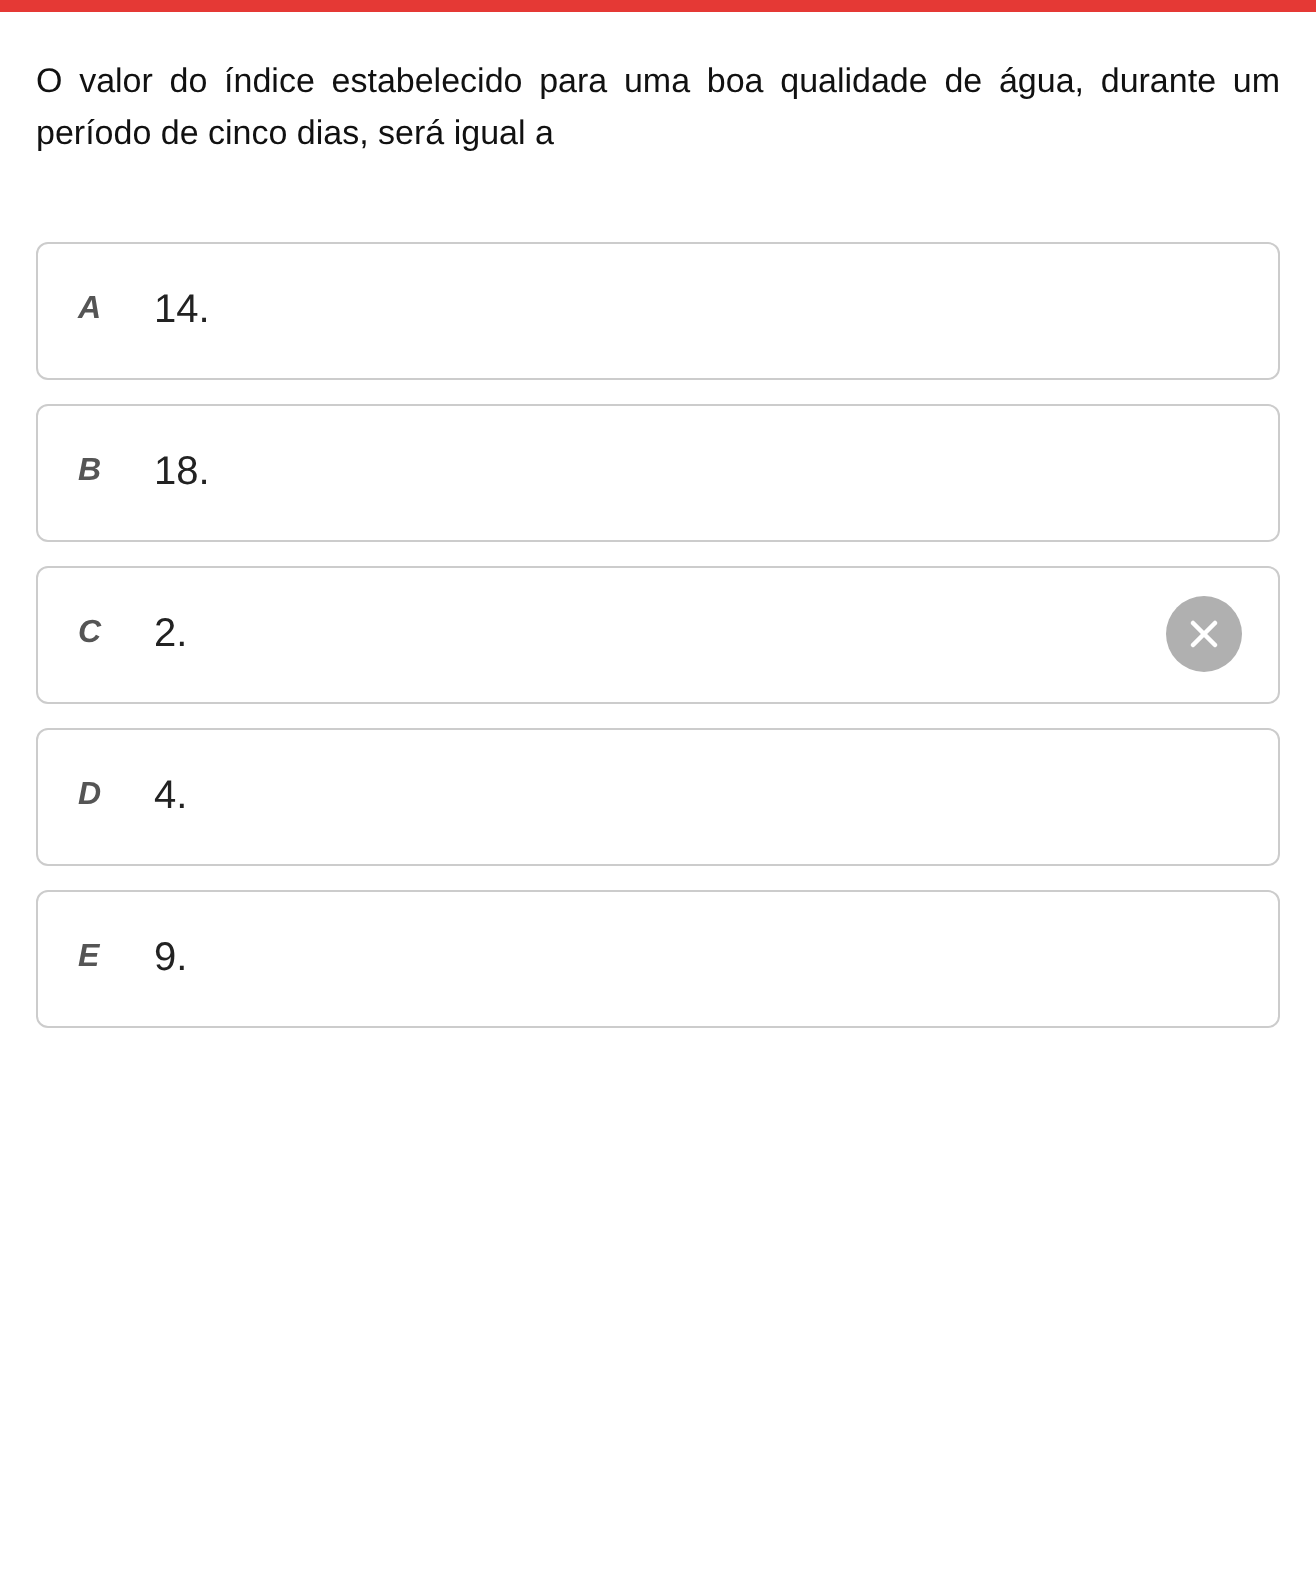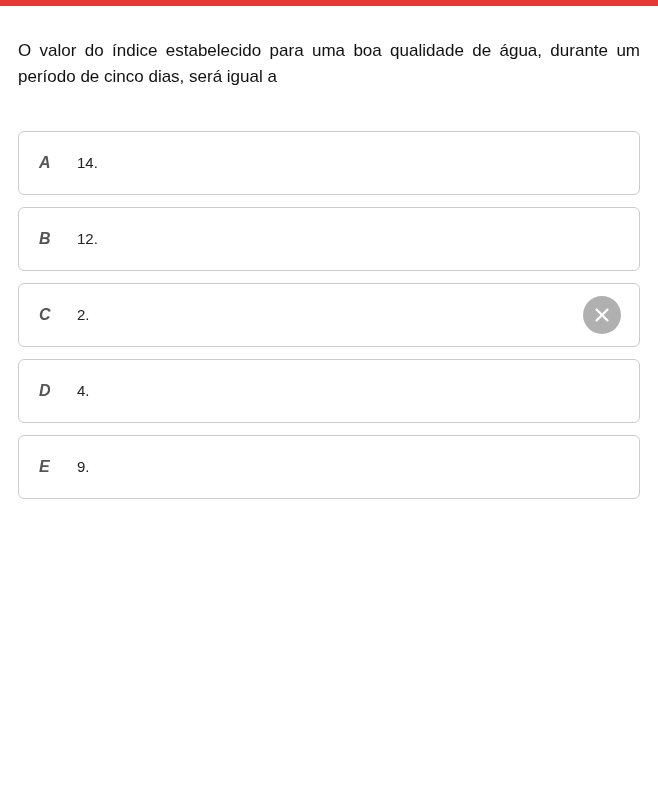--- a/index.html
+++ b/index.html
@@ -17,21 +17,21 @@
       overflow-x: hidden;
     }
 
     .top-bar {
       height: 6px;
       background: #e53935;
       width: 100%;
     }
 
     .question-text {
-      padding: 32px 18px 10px 18px;
+      padding: 22px 18px 10px 18px;
       font-size: 17px;
       line-height: 1.55;
       color: #111111;
       text-align: justify;
     }
 
     .options-container {
       padding: 10px 18px 10px 18px;
       display: flex;
       flex-direction: column;
@@ -54,21 +54,21 @@
     .option-letter {
       font-size: 16px;
       font-weight: 600;
       color: #555555;
       min-width: 28px;
       margin-right: 10px;
       font-style: italic;
     }
 
     .option-value {
-      font-size: 15px;
+      font-size: 20px;
       color: #222222;
     }
 
     .option-icon {
       position: absolute;
       right: 18px;
       top: 50%;
       transform: translateY(-50%);
       width: 38px;
       height: 38px;
@@ -91,21 +91,21 @@
 
 <div class="question-text">O valor do índice estabelecido para uma boa qualidade de água, durante um período de cinco dias, será igual a</div>
 
 <div class="options-container">
 <div class="option-item">
       <span class="option-letter">A</span>
       <span class="option-value">14.</span>
     </div>
     <div class="option-item">
       <span class="option-letter">B</span>
-      <span class="option-value">12.</span>
+      <span class="option-value">18.</span>
     </div>
     <div class="option-item">
       <span class="option-letter">C</span>
       <span class="option-value">2.</span>
       <div class="option-icon">
         <svg viewBox="0 0 24 24" fill="none" xmlns="http://www.w3.org/2000/svg">
         <line x1="6" y1="6" x2="18" y2="18" stroke="white" stroke-width="2.5" stroke-linecap="round"></line>
         <line x1="18" y1="6" x2="6" y2="18" stroke="white" stroke-width="2.5" stroke-linecap="round"></line>
       </svg>
       </div>

